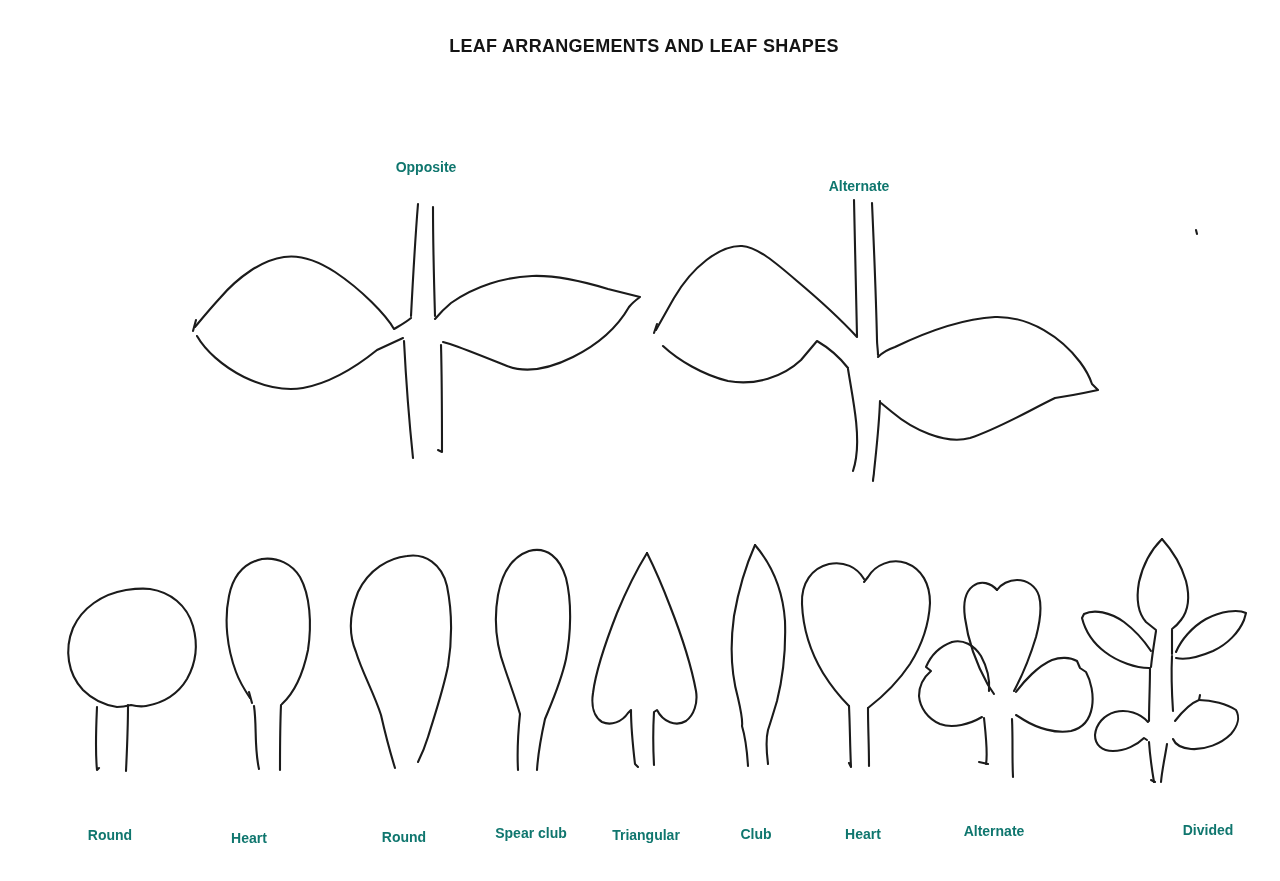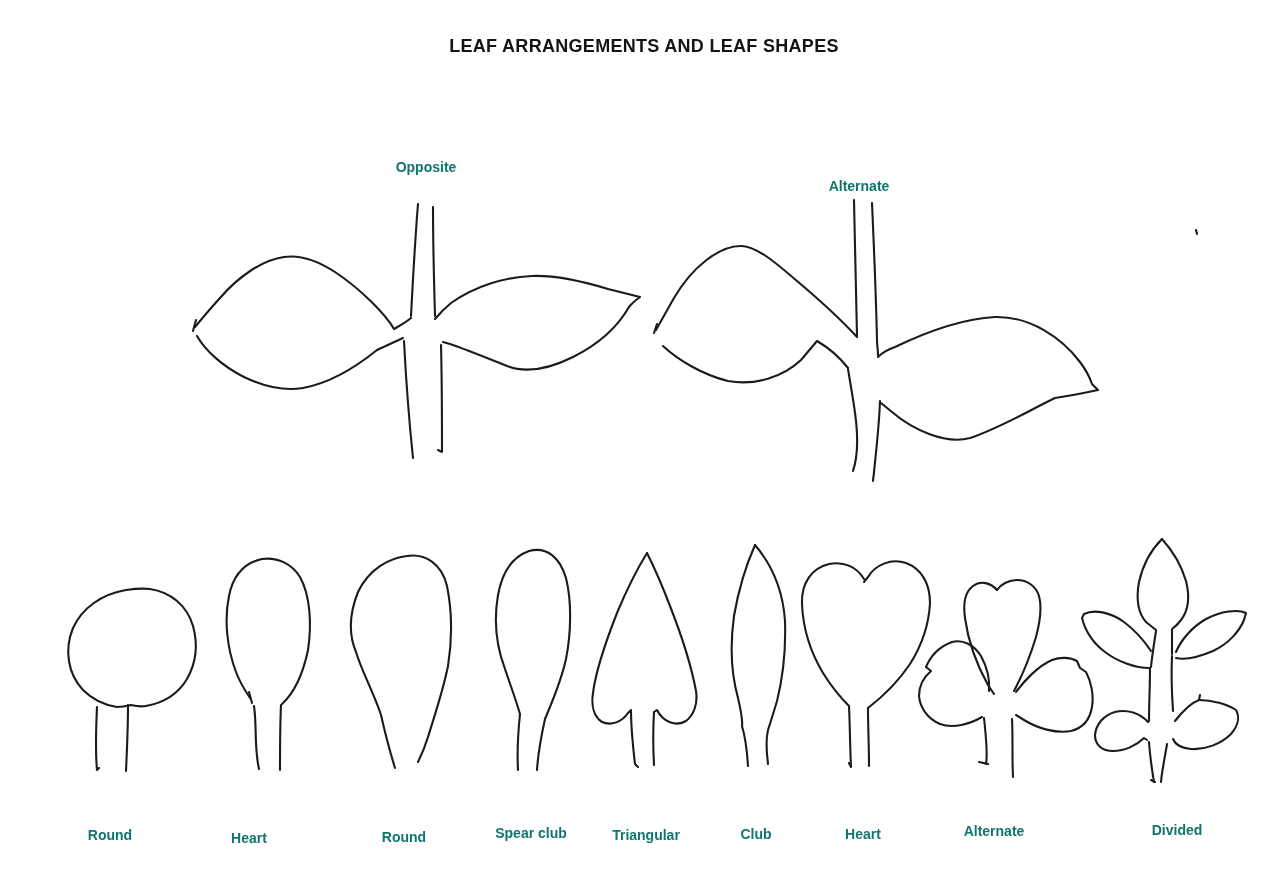--- a/index.html
+++ b/index.html
@@ -141,15 +141,15 @@
   <div class="lbl" style="left:859px; top:178px">Alternate</div>
 
   <div class="lbl" style="left:110px; top:827px">Round</div>
   <div class="lbl" style="left:249px; top:830px">Heart</div>
   <div class="lbl" style="left:404px; top:829px">Round</div>
   <div class="lbl" style="left:531px; top:825px">Spear club</div>
   <div class="lbl" style="left:646px; top:827px">Triangular</div>
   <div class="lbl" style="left:756px; top:826px">Club</div>
   <div class="lbl" style="left:863px; top:826px">Heart</div>
   <div class="lbl" style="left:994px; top:823px">Alternate</div>
-  <div class="lbl" style="left:1177px; top:822px">Divided</div>
+  <div class="lbl" style="left:1208px; top:822px">Divided</div>
 
 </div>
 
 </body></html>

